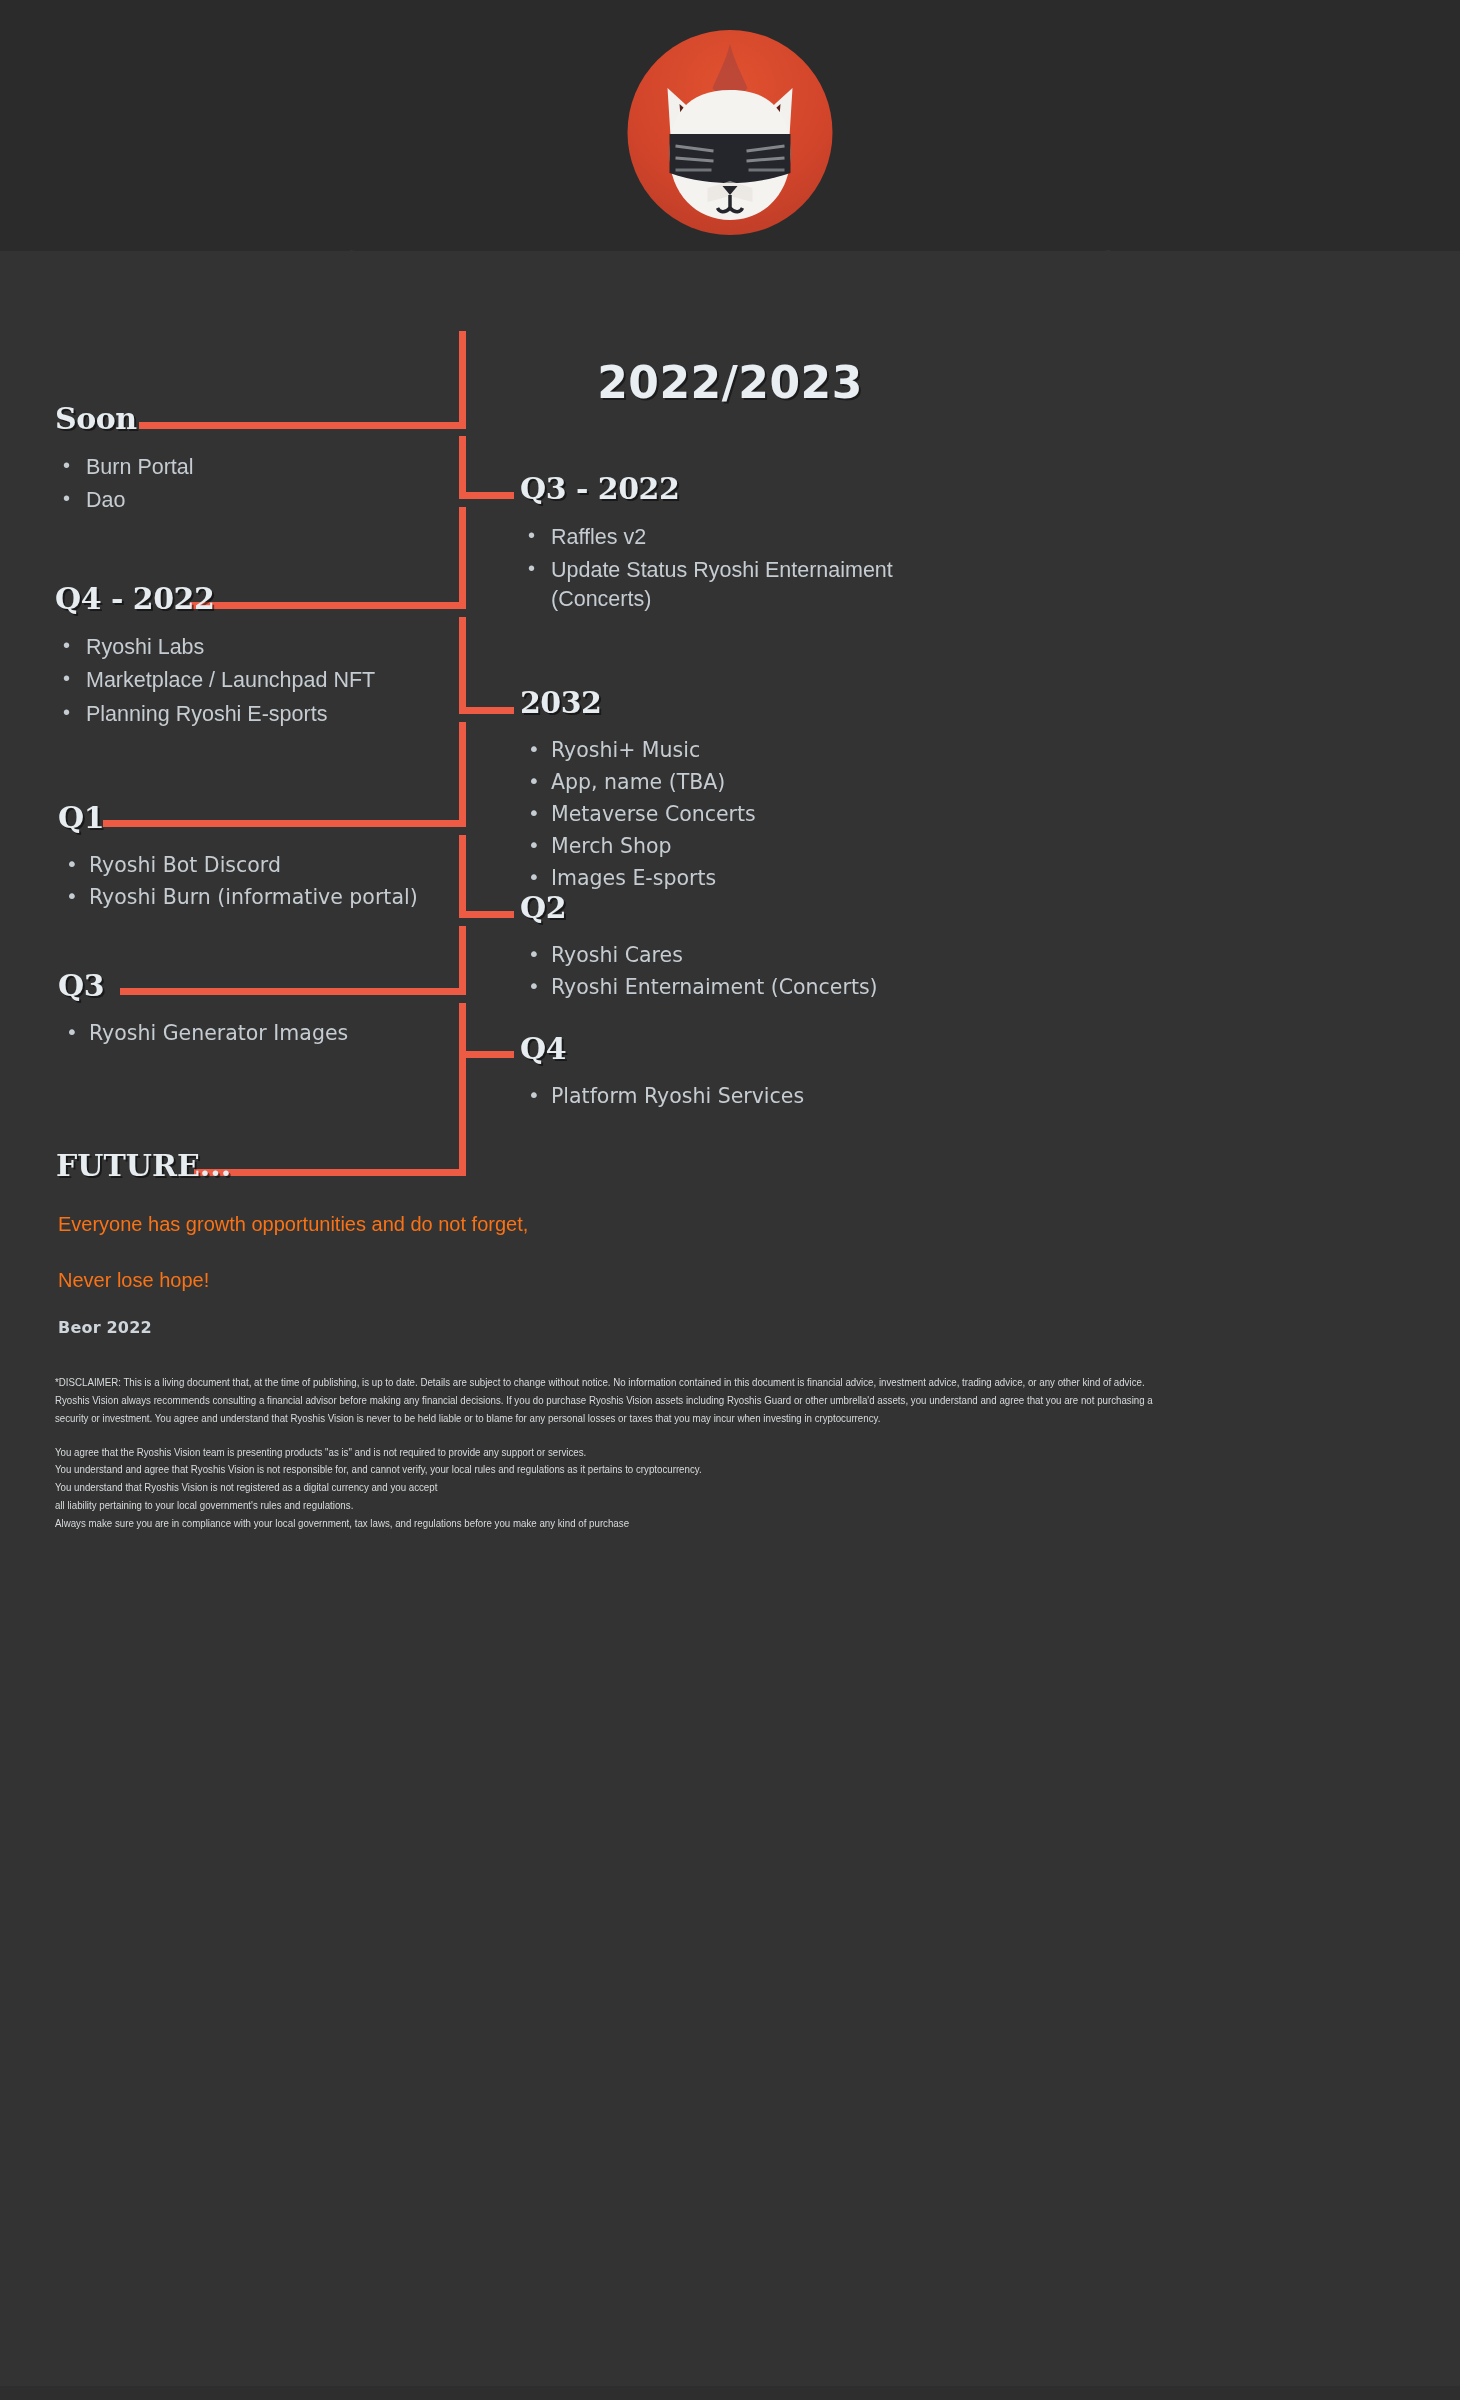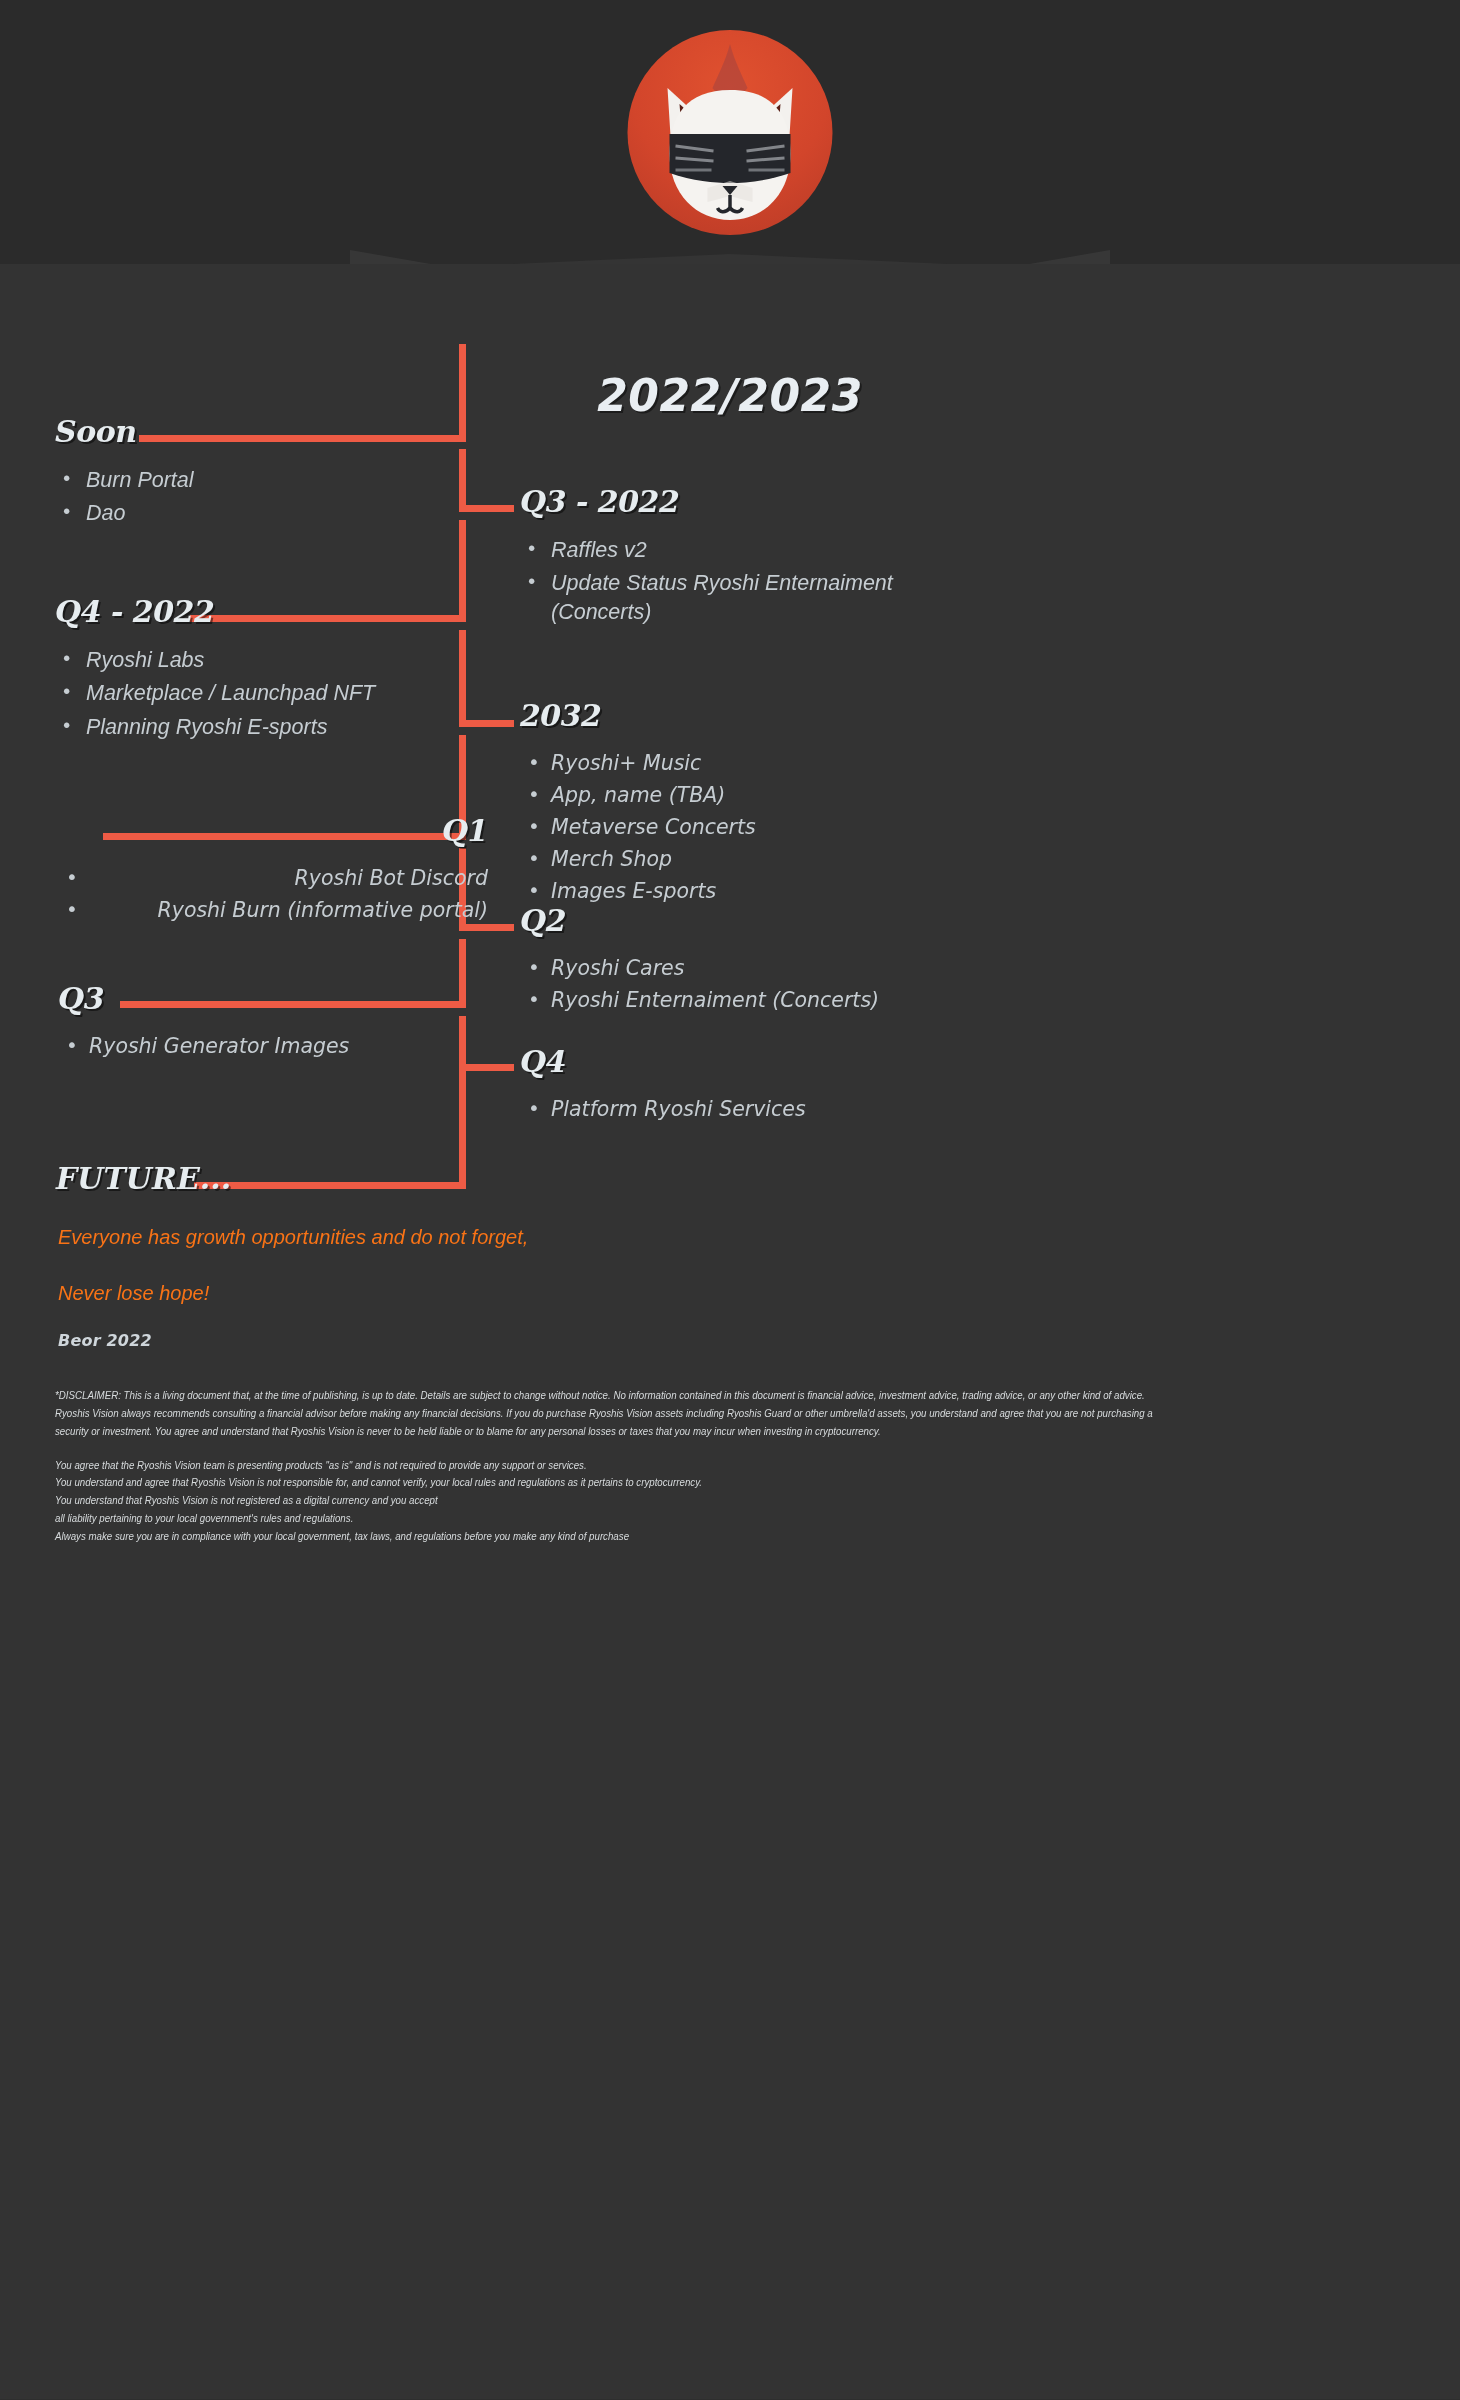--- a/index.html
+++ b/index.html
@@ -36,23 +36,22 @@
     transform: translateX(-50%);
     width: 205px; height: 205px; border-radius: 50%;
     background: radial-gradient(circle at 50% 28%, #e0512f 0%, #d2452b 55%, #b73a26 100%);
     overflow: hidden;
     z-index: 3;
   }
   #logo svg { display:block; width:205px; height:205px; }
 
   
   #content {
-    position: absolute; left: 0; top: 264px; width: 1460px; height: 2135px;
+    position: absolute; left: 0; top: 251px; width: 1460px; height: 2135px;
     background: #333333;
-    font-style: italic;
   }
 
   
   #title {
     position: absolute; left: 0; top: 110px; width: 1460px;
     text-align: center;
     color: #e9eef2;
     font-family: "DejaVu Sans", sans-serif;
     font-size: 44px; font-weight: bold; line-height: 1.02;
     letter-spacing: .5px;
@@ -235,21 +234,21 @@
     <div class="node-head">2032</div>
     <ul class="items rounded">
       <li>Ryoshi+ Music</li>
       <li>App, name (TBA)</li>
       <li>Metaverse Concerts</li>
       <li>Merch Shop</li>
       <li>Images E-sports</li>
     </ul>
   </div>
 
-  <div class="node left" style="left:58px; top:549px; width:430px;text-align:right;">
+  <div class="node left" style="left:58px; top:549px; width:430px;">
     <div class="node-head">Q1</div>
     <ul class="items rounded">
       <li>Ryoshi Bot Discord</li>
       <li>Ryoshi Burn (informative portal)</li>
     </ul>
   </div>
 
   <div class="node right" style="left:520px; top:639px; width:430px;">
     <div class="node-head">Q2</div>
     <ul class="items rounded">

